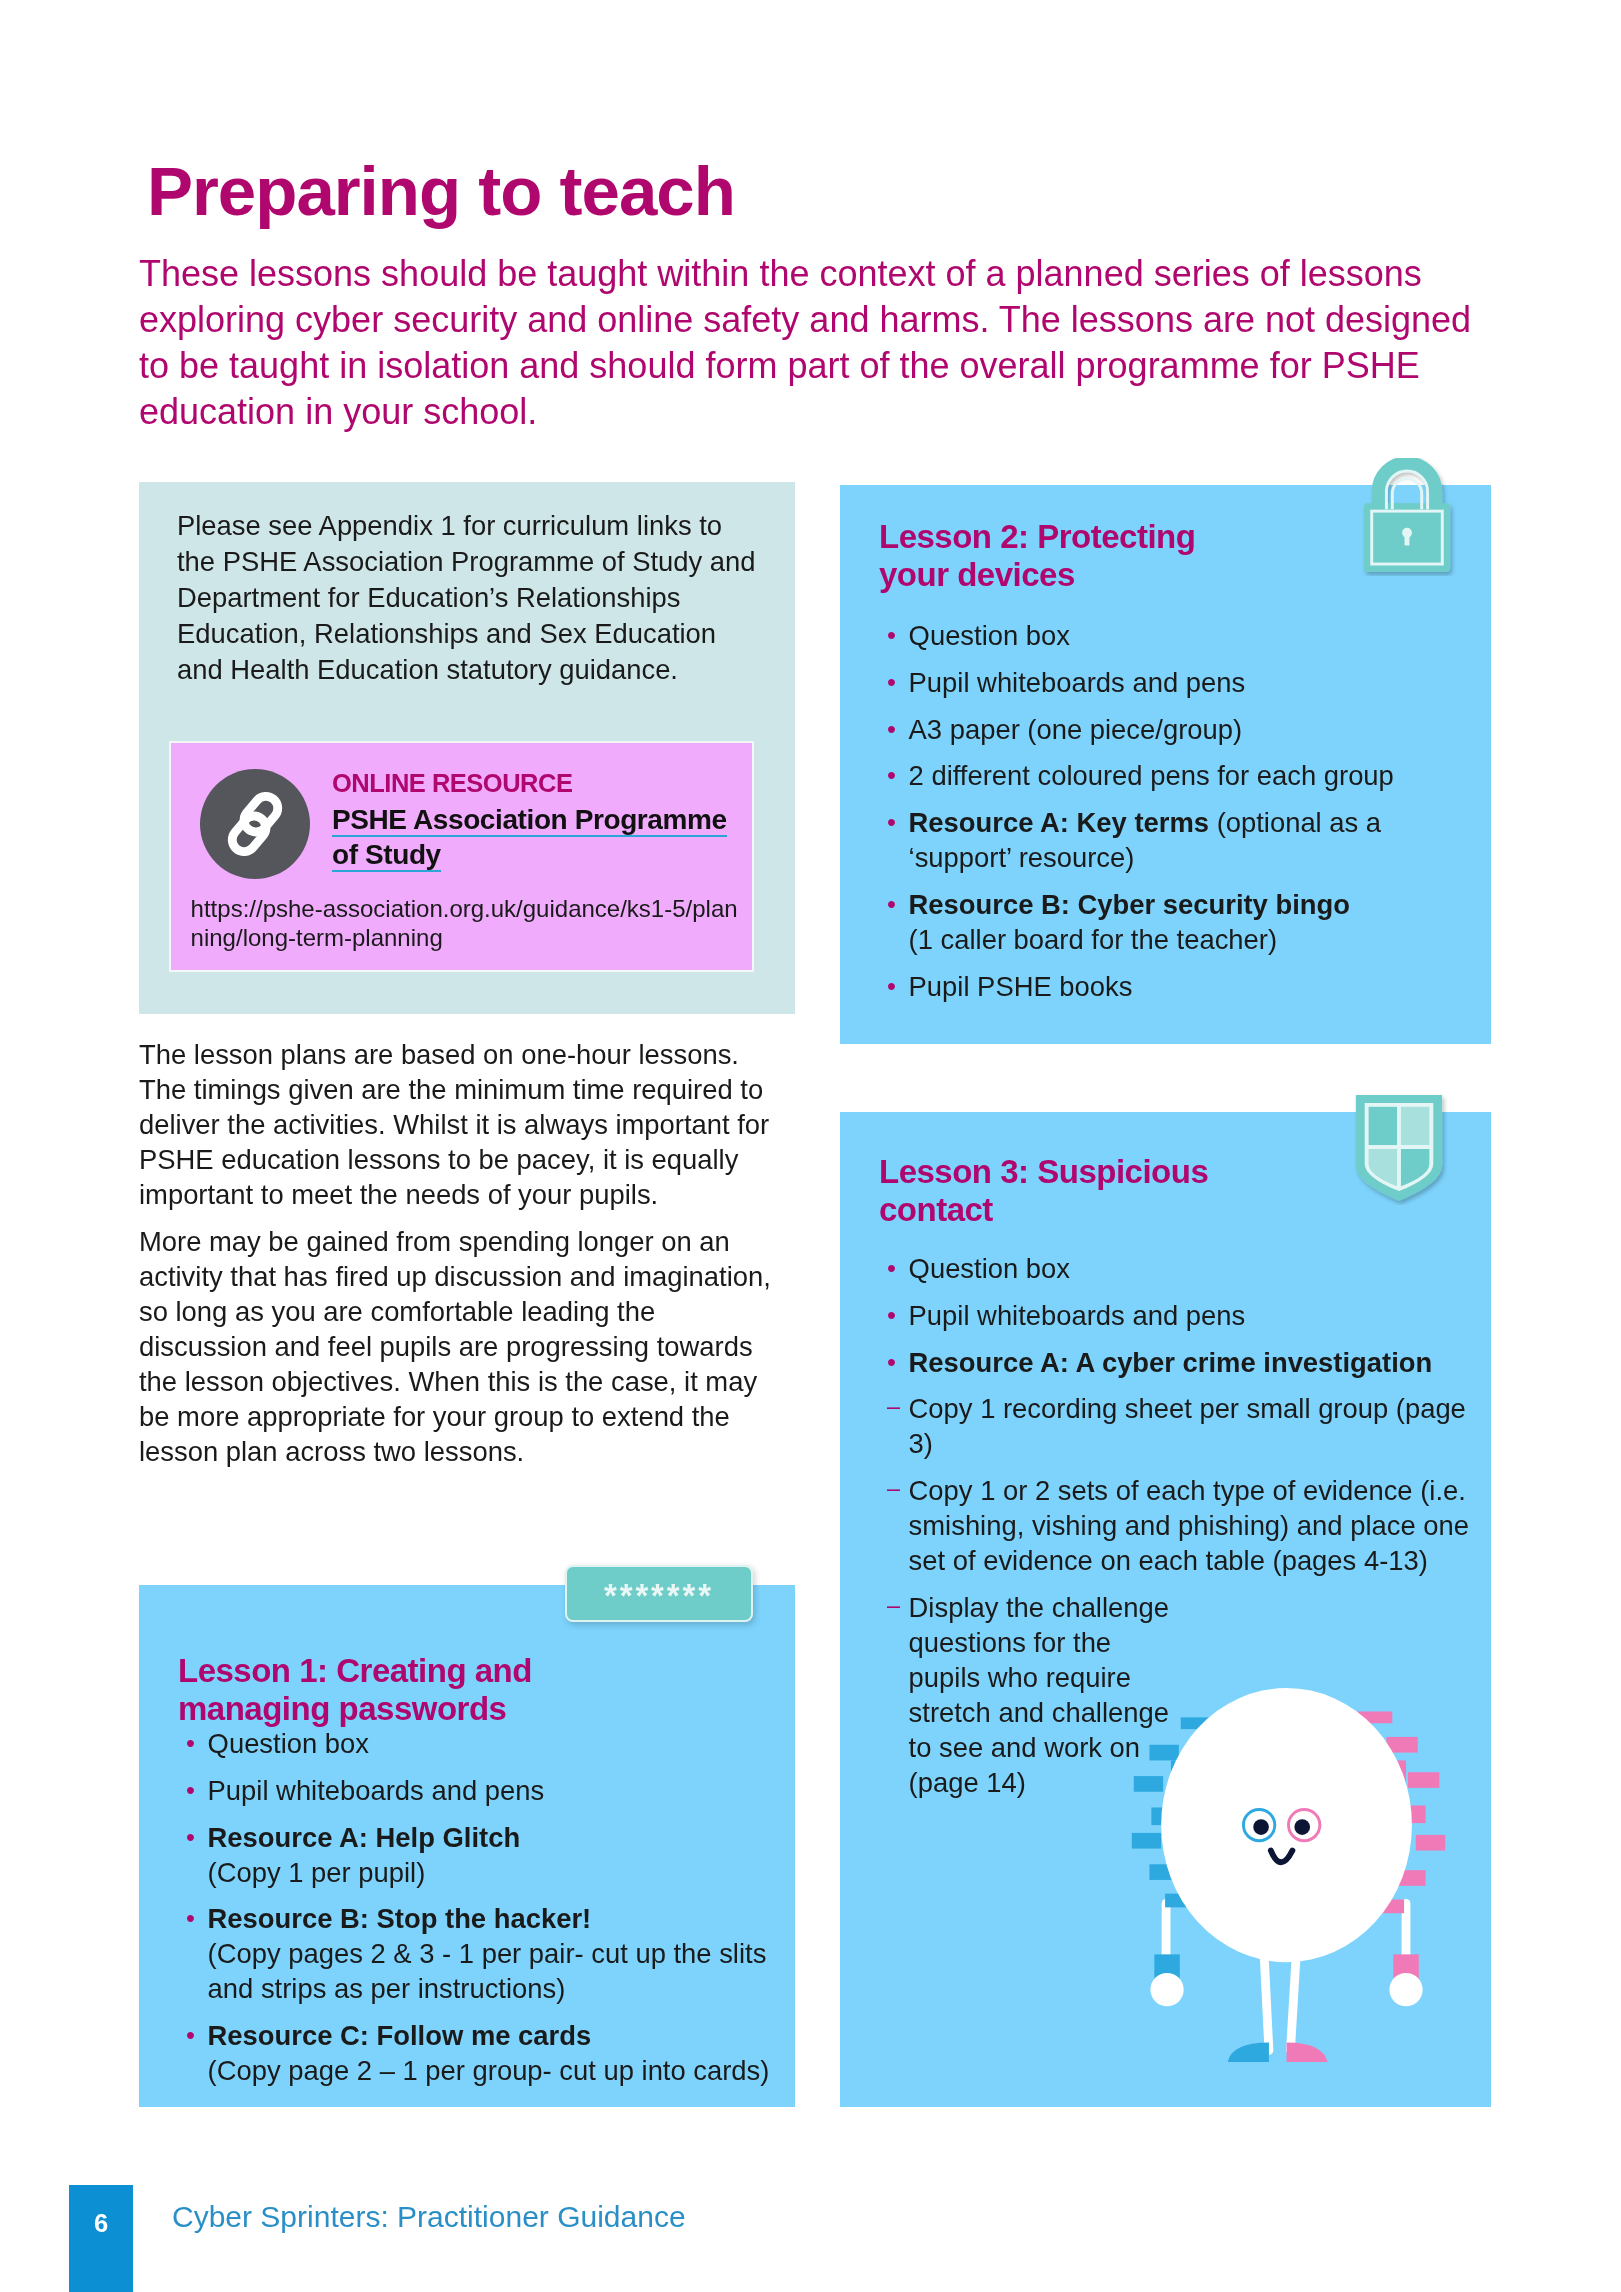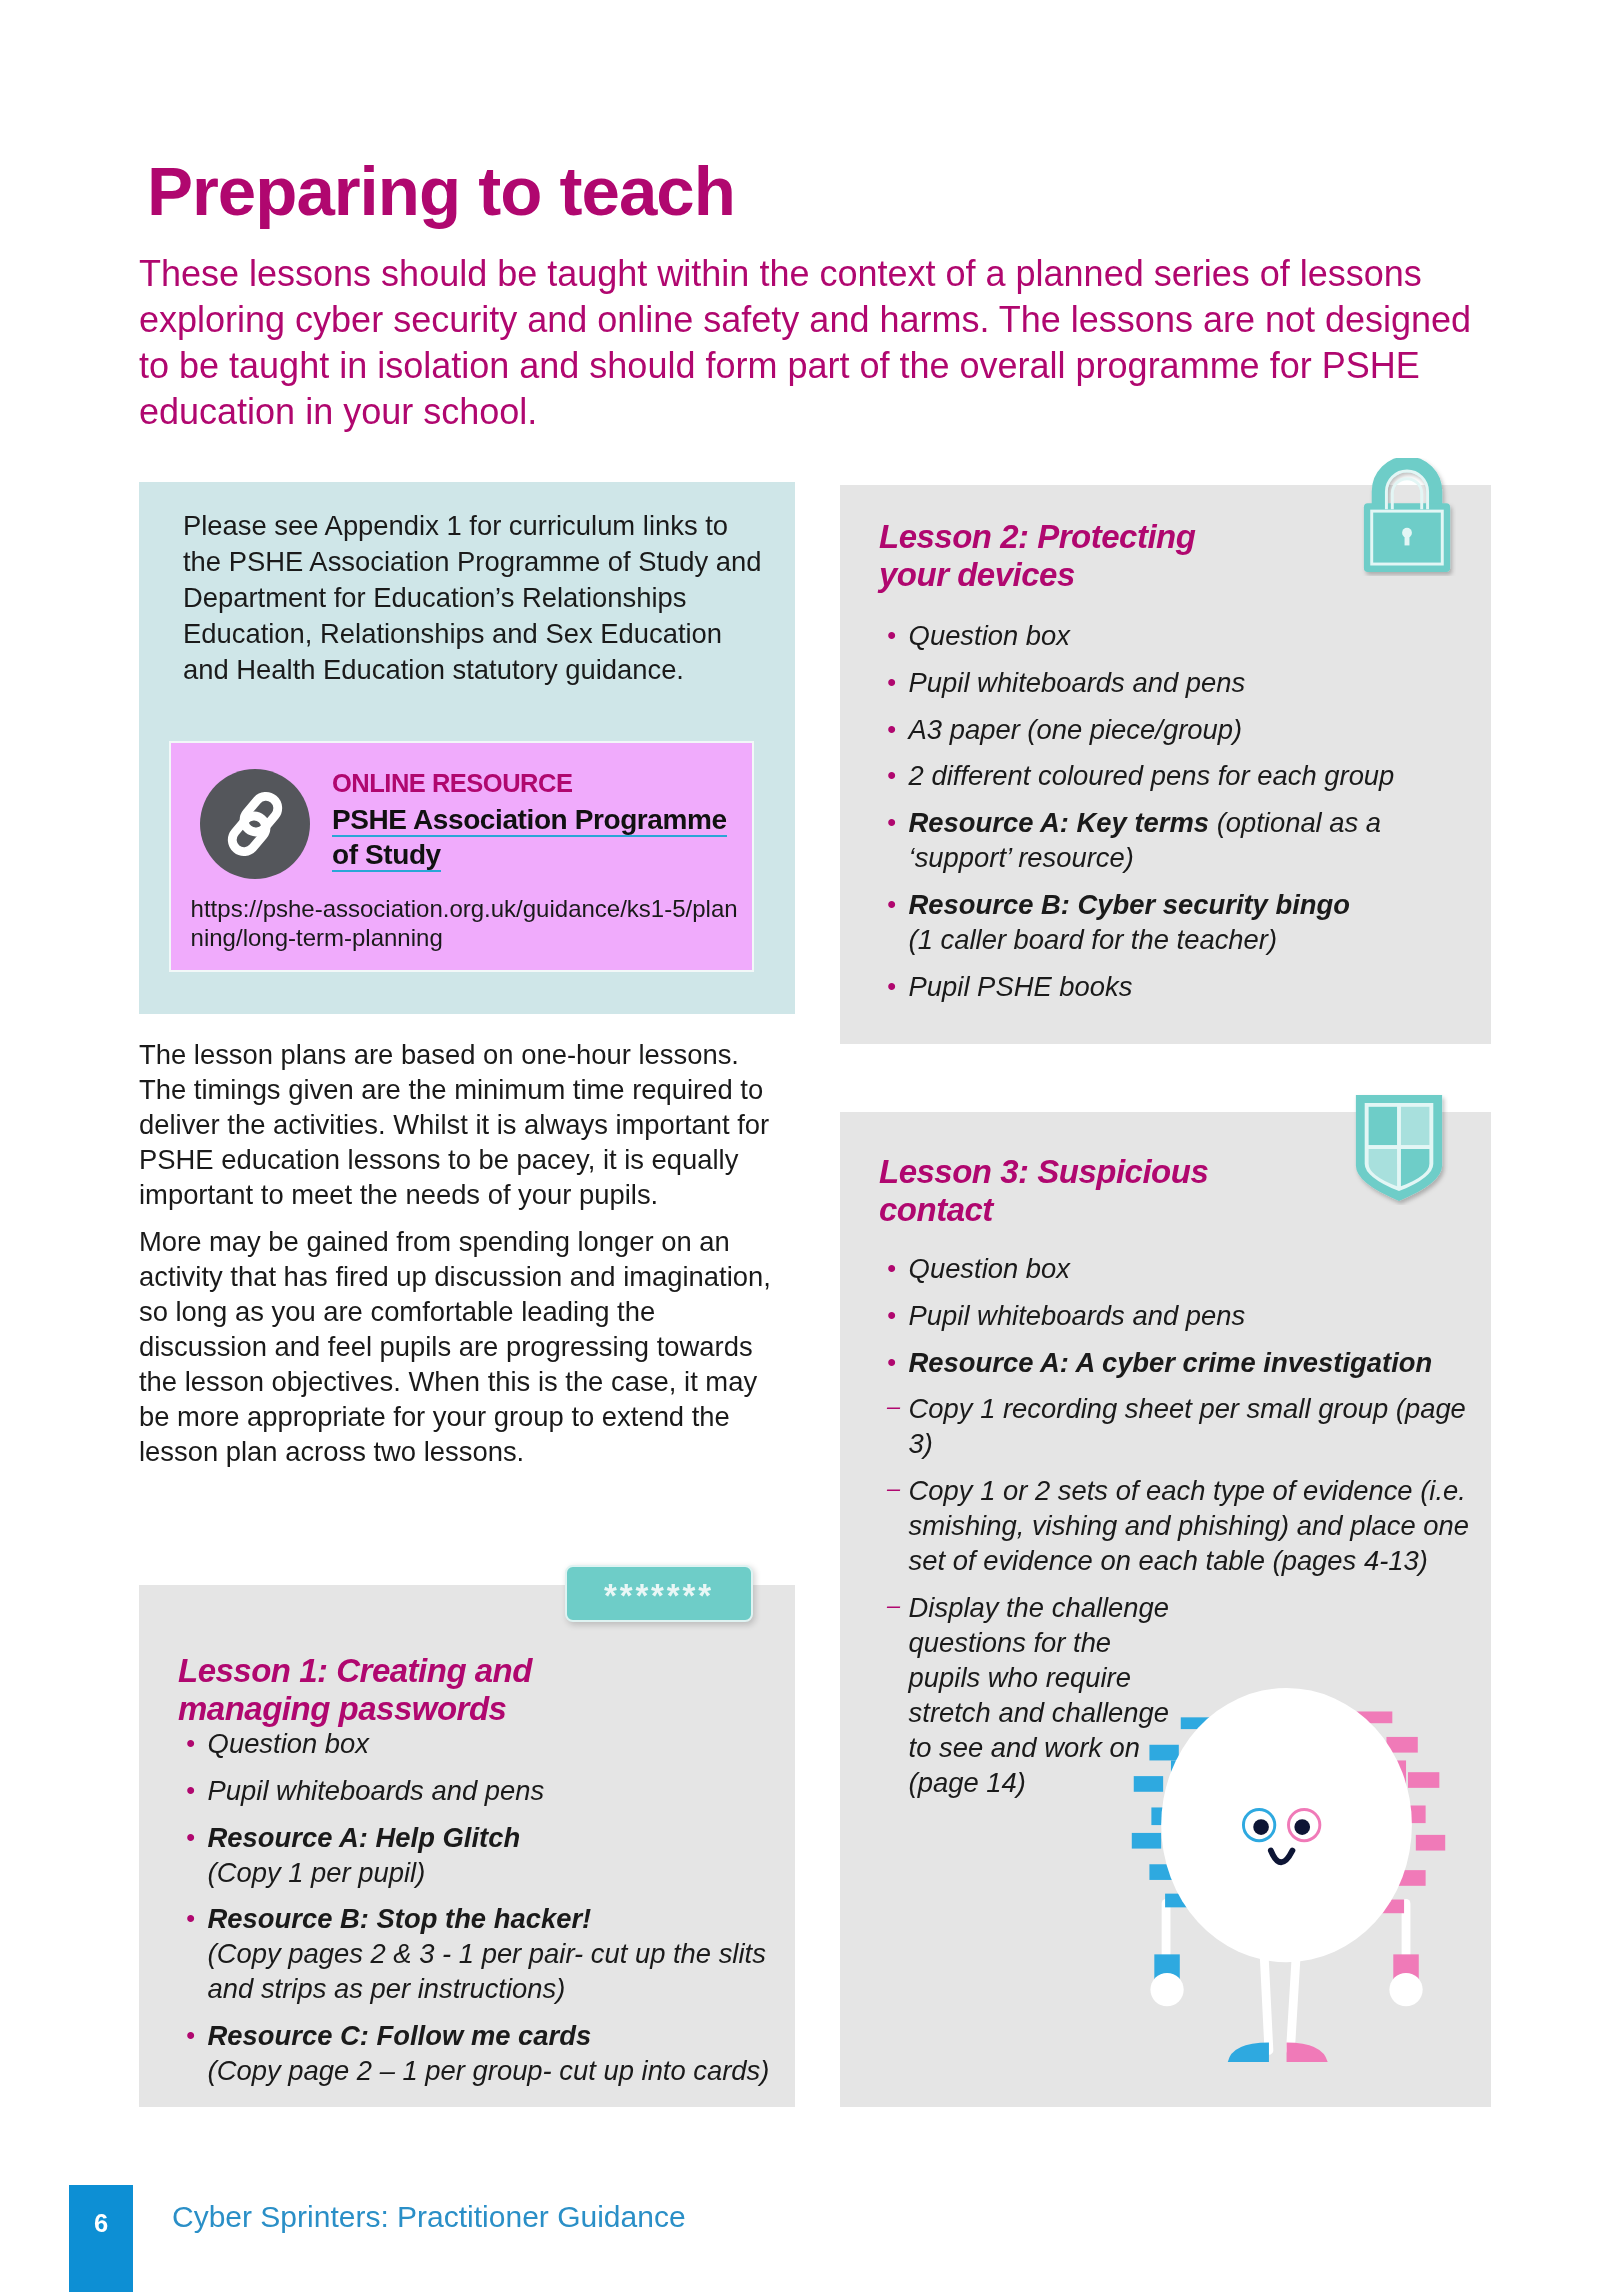--- a/index.html
+++ b/index.html
@@ -1,31 +1,31 @@
 <!DOCTYPE html>
 <html><head>
 <meta charset="utf-8">
 <style>
   html,body{margin:0;padding:0;background:#fff;}
   body{width:1621px;height:2293px;position:relative;overflow:hidden;font-family:"Liberation Sans","DejaVu Sans",sans-serif;color:#1a1a1a;}
   .abs{position:absolute;}
   .title{left:139px;top:145px;font-size:69px;font-weight:700;color:#b0076f;letter-spacing:-1px;margin:8px;line-height:78px;}
   .intro{left:139px;top:251px;width:1372px;font-size:36px;line-height:46px;color:#b0076f;margin:0;}
   .box-blue{left:139px;top:482px;width:656px;height:532px;background:#cfe6e8;}
-  .box-blue .para{position:absolute;left:44px;top:25.5px;width:588px;font-size:27.4px;line-height:36px;color:#1a1a1a;margin:0;}
+  .box-blue .para{position:absolute;left:38px;top:25.5px;width:588px;font-size:27.4px;line-height:36px;color:#1a1a1a;margin:0;}
   .res{position:absolute;left:30px;top:259px;width:585px;height:231px;border:2px solid #f2f8f8;background:#f0abfc;box-sizing:border-box;}
   .link-circle{position:absolute;left:29px;top:25.5px;width:110px;height:110px;border-radius:50%;background:#54565b;}
   .link-circle svg{position:absolute;left:0;top:0;}
   .res-label{position:absolute;left:161px;top:25.5px;font-size:25.5px;font-weight:700;color:#b0076f;letter-spacing:-0.5px;}
   .res-title{position:absolute;left:161px;top:59px;width:412px;font-size:28px;font-weight:700;color:#111;line-height:35px;letter-spacing:-0.4px;}
   .res-title span{border-bottom:2.9px solid #2aa6d6;}
   .res-url{position:absolute;left:19.6px;top:151px;width:549px;font-size:24px;line-height:29px;color:#1a1a1a;word-break:break-all;}
   .body-text{left:139px;top:1037px;width:647px;font-size:27.4px;line-height:35px;color:#1a1a1a;}
   .body-text p{margin:0 0 11.8px 0;}
-  .gbox{background:#e5e5e5;font-style:italic;}
+  .gbox{background:#7dd3fc;}
   .box-l2{left:840px;top:485px;width:651px;height:559px;}
   .box-l3{left:840px;top:1112px;width:651px;height:995px;}
   .box-l1{left:139px;top:1585px;width:656px;height:522px;}
   .lesson-title{position:absolute;font-size:33px;font-weight:700;color:#b0076f;line-height:38px;letter-spacing:-0.5px;margin:0;}
   ul.items{position:absolute;list-style:none;margin:8px;padding:0;font-size:27.4px;line-height:35px;color:#1a1a1a;}
   ul.items li{position:relative;padding-left:21.6px;margin-bottom:11.8px;}
   ul.items li::before{content:"•";position:absolute;left:0;top:0;color:#b0076f;font-size:25.5px;}
   ul.items li.dash::before{content:"–";font-size:23.5px;top:-2px;}
   ul.items li b{font-weight:700;}
   .lock-icon{left:1358px;top:458px;width:98px;height:118px;}

